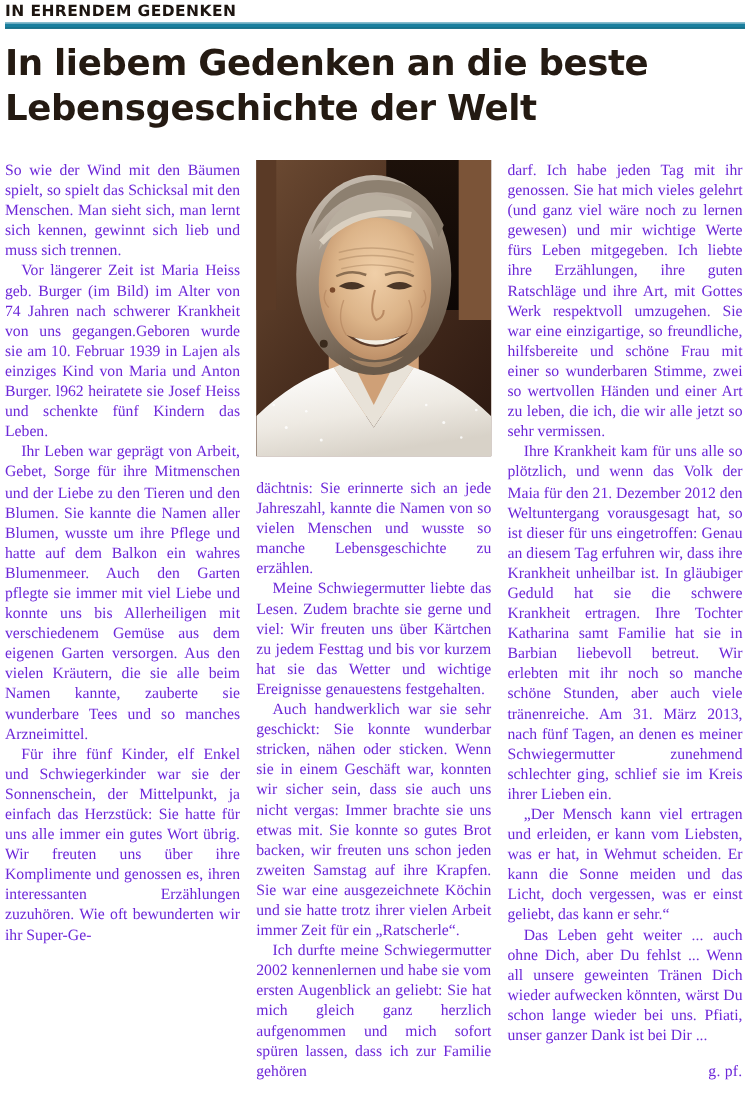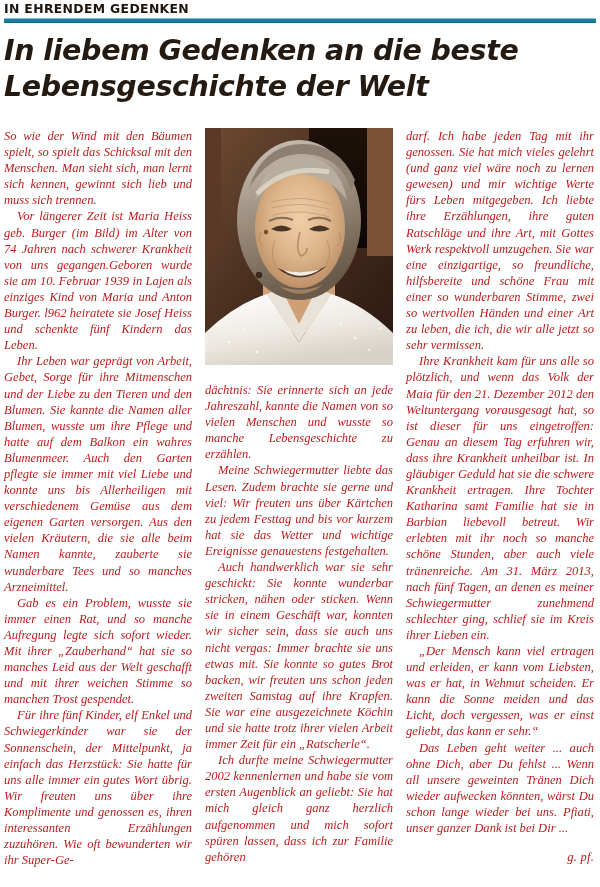--- a/index.html
+++ b/index.html
@@ -50,21 +50,21 @@
     font-family: "DejaVu Sans", "Liberation Sans", sans-serif;
     font-weight: bold;
     font-size: 28.5px;
     line-height: 36px;
     letter-spacing: -0.35px;
     color: #241a12;
     margin-top: 10px;
     margin-bottom: 0;
     word-spacing: -0.5px;
   }
-  .headline .hl-line { display: block; font-style: italic; }
+  .headline .hl-line { display: block; }
 
   
   .columns {
     position: absolute;
     top: 128px;
     left: 4px;
     right: 4px;
     bottom: 0;
     display: flex;
     gap: 13px;
@@ -73,22 +73,21 @@
     width: 188px;
     flex: 0 0 188px;
   }
   .body-text {
     font-size: 12.55px;
     line-height: 16.1px;
     text-align: justify;
     text-justify: inter-word;
     -webkit-hyphens: none;
     hyphens: none;
-    color: #b91c1c;
-    font-style: italic;
+    color: #6d28d9;
   }
   .body-text p {
     margin: 0;
     text-indent: 0;
   }
   .body-text p.indent {
     text-indent: 13px;
   }
   .body-text p.sig {
     text-align: right;
@@ -123,21 +122,20 @@
     <span class="hl-line">Lebensgeschichte der Welt</span>
   </h1>
 
   <div class="columns">
 
     <div class="col">
       <div class="body-text">
         <p>So wie der Wind mit den Bäumen spielt, so spielt das Schicksal mit den Menschen. Man sieht sich, man lernt sich kennen, gewinnt sich lieb und muss sich trennen.</p>
         <p class="indent">Vor längerer Zeit ist Maria Heiss geb. Burger (im Bild) im Alter von 74 Jahren nach schwerer Krankheit von uns gegangen.Geboren wurde sie am 10. Februar 1939 in Lajen als einziges Kind von Maria und Anton Burger. l962 heiratete sie Josef Heiss und schenkte fünf Kindern das Leben.</p>
         <p class="indent">Ihr Leben war geprägt von Arbeit, Gebet, Sorge für ihre Mitmenschen und der Liebe zu den Tieren und den Blumen. Sie kannte die Namen aller Blumen, wusste um ihre Pflege und hatte auf dem Balkon ein wahres Blumenmeer. Auch den Garten pflegte sie immer mit viel Liebe und konnte uns bis Allerheiligen mit verschiedenem Gemüse aus dem eigenen Garten versorgen. Aus den vielen Kräutern, die sie alle beim Namen kannte, zauberte sie wunderbare Tees und so manches Arzneimittel.</p>
-        <p class="indent">Gab es ein Problem, wusste sie immer einen Rat, und so manche Aufregung legte sich sofort wieder. Mit ihrer „Zauberhand“ hat sie so manches Leid aus der Welt geschafft und mit ihrer weichen Stimme so manchen Trost gespendet.</p>
         <p class="indent">Für ihre fünf Kinder, elf Enkel und Schwiegerkinder war sie der Sonnenschein, der Mittelpunkt, ja einfach das Herzstück: Sie hatte für uns alle immer ein gutes Wort übrig. Wir freuten uns über ihre Komplimente und genossen es, ihren interessanten Erzählungen zuzuhören. Wie oft bewunderten wir ihr Super-Ge-</p>
       </div>
     </div>
 
     <div class="col">
       <div class="photo">
         <svg width="188" height="237" viewBox="0 0 188 237" preserveAspectRatio="none">
           <defs>
             <linearGradient id="bgwall" x1="0" y1="0" x2="1" y2="1">
               <stop offset="0%" stop-color="#6d4b33"></stop>

